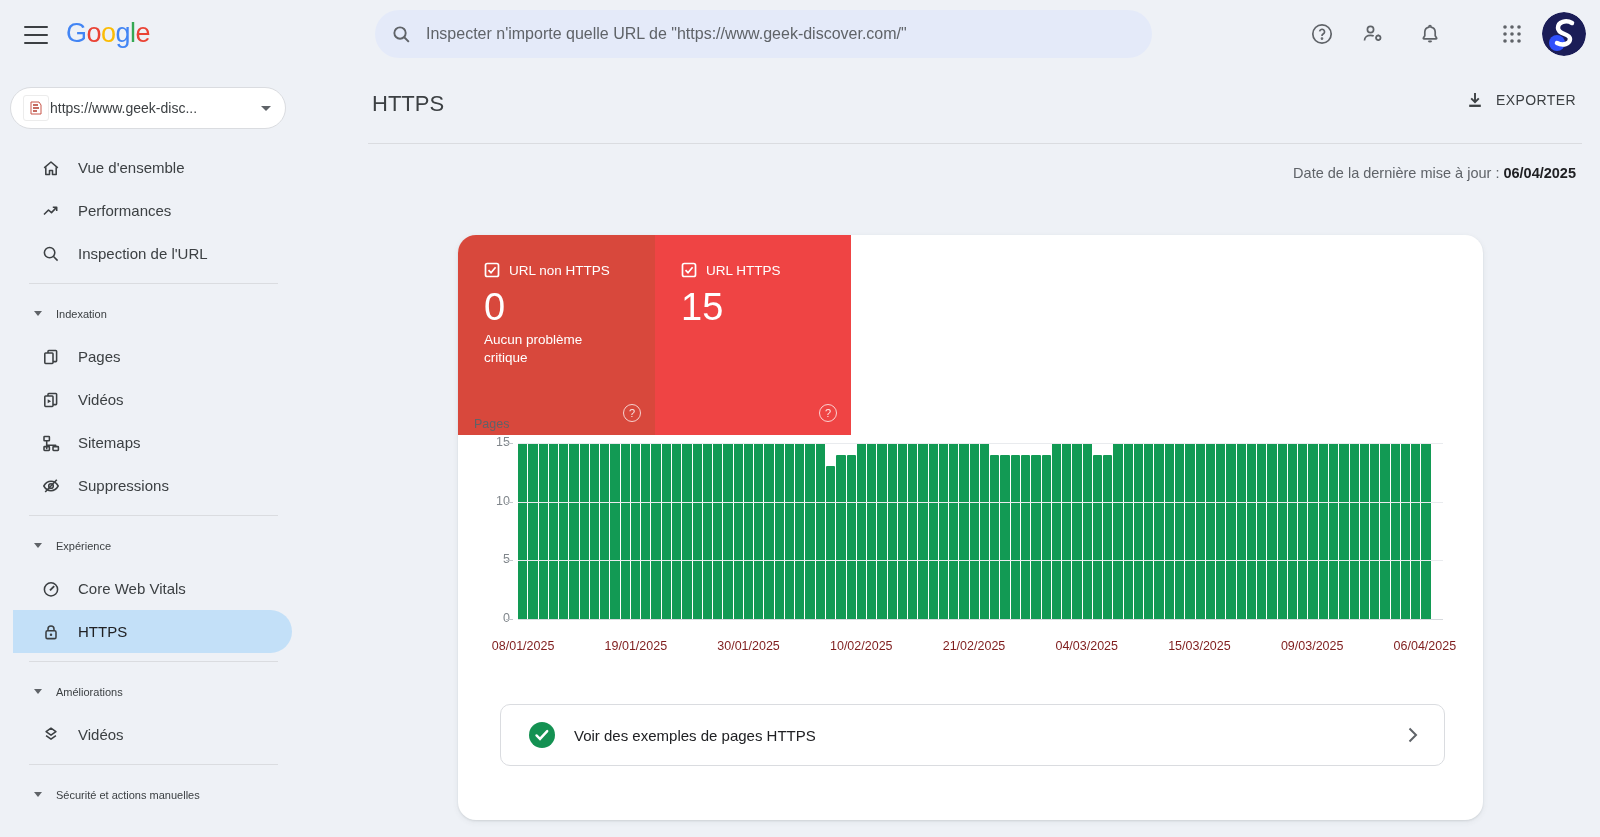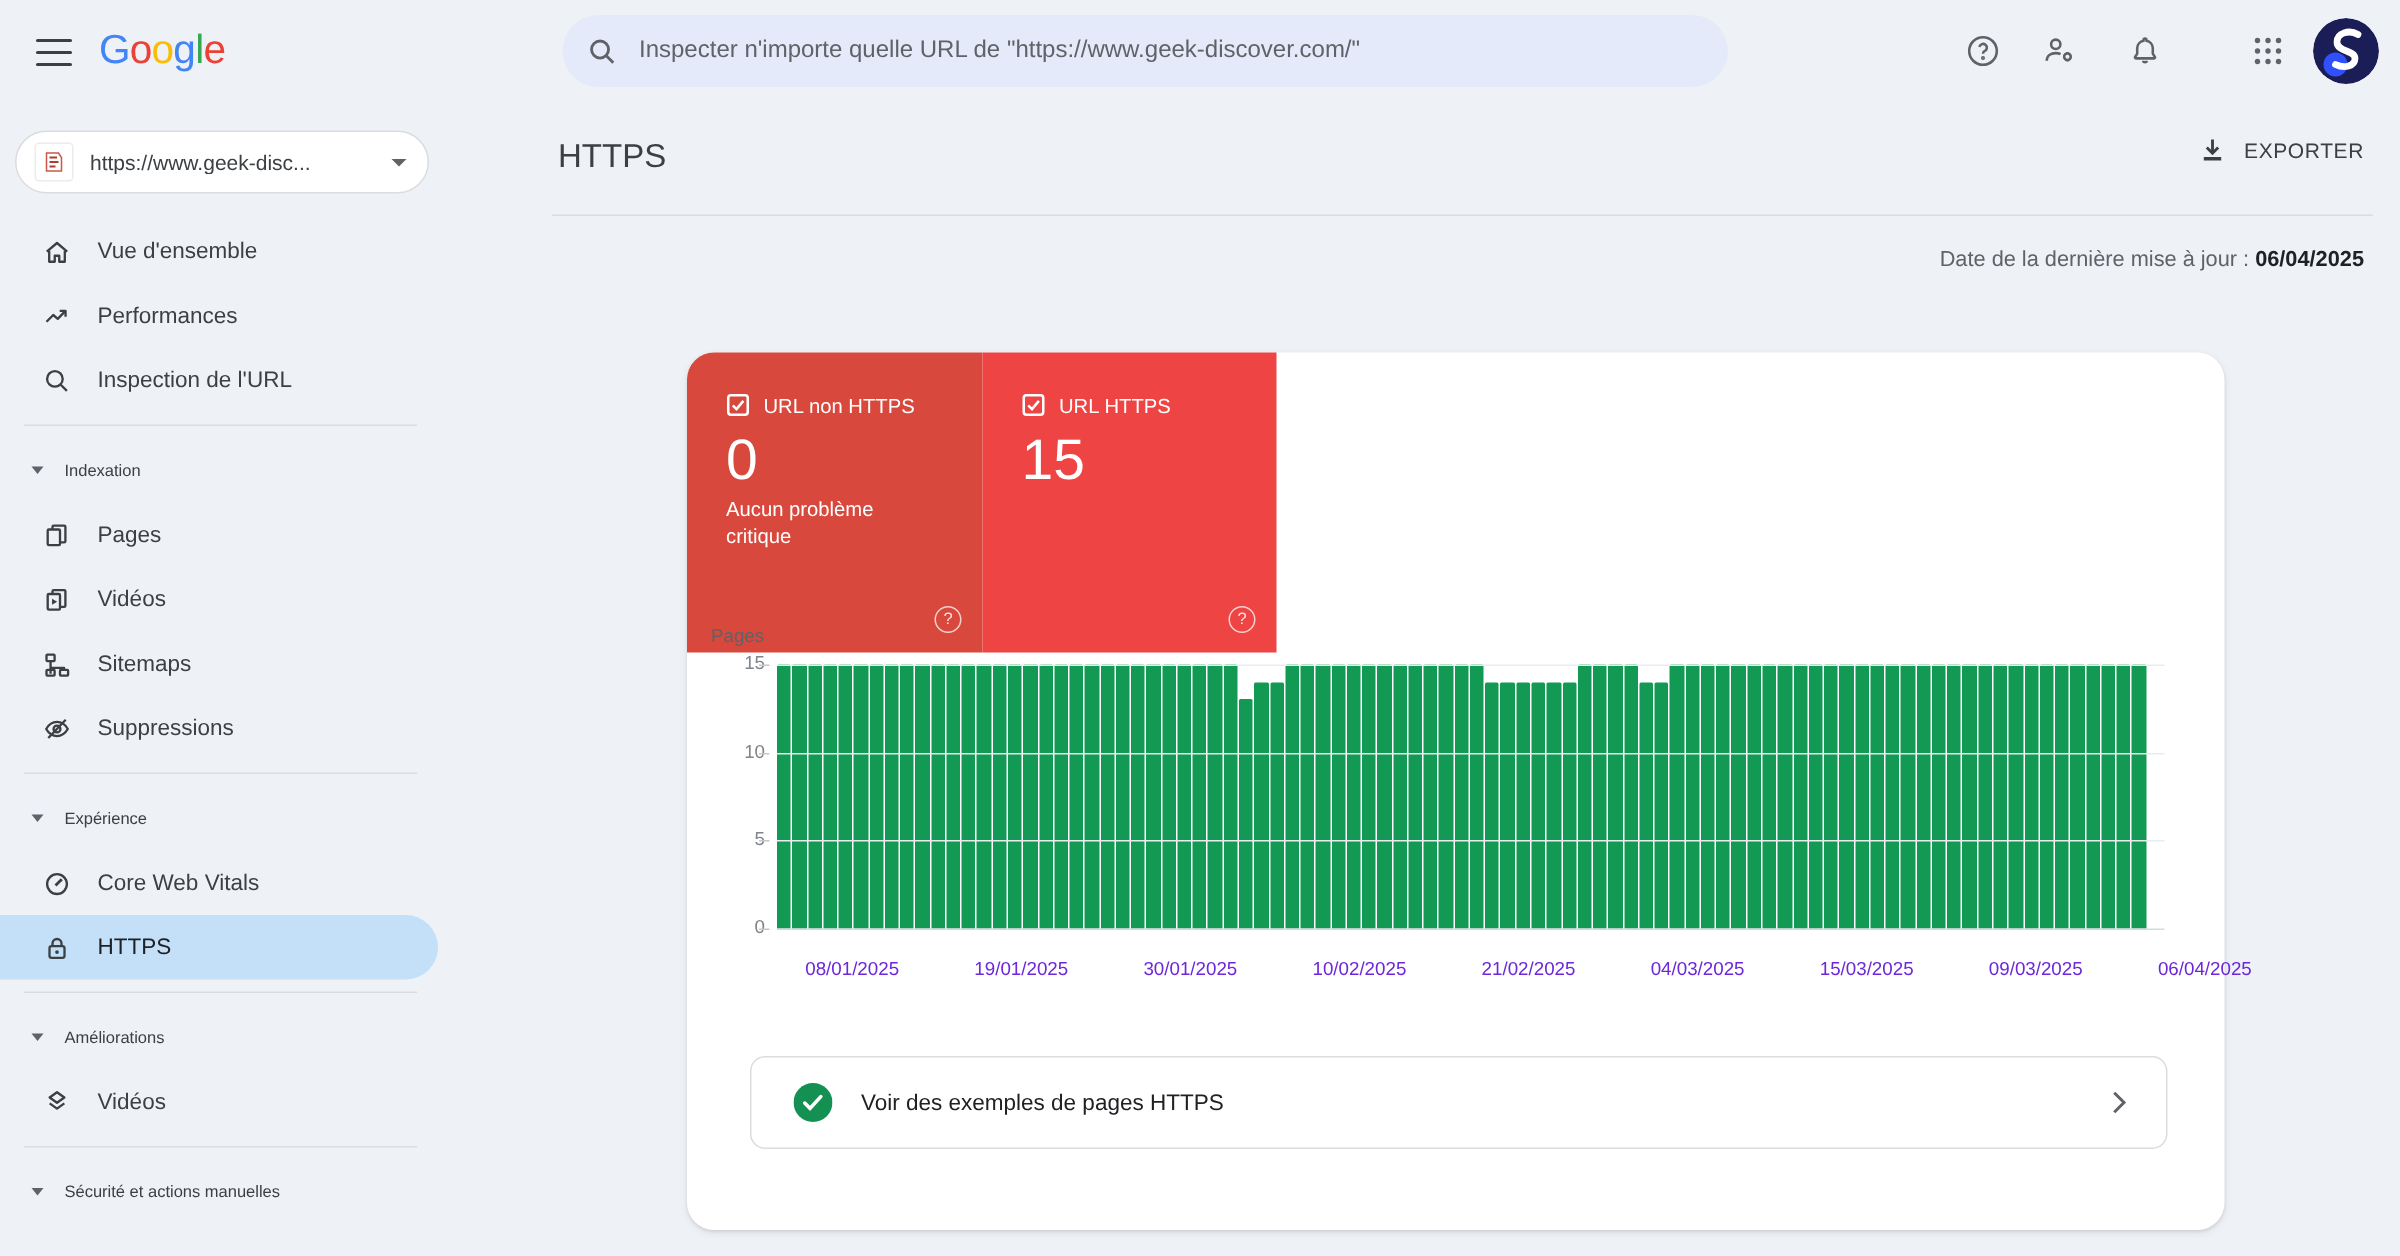--- a/index.html
+++ b/index.html
@@ -15,25 +15,25 @@
   .logo .suffix { color:#5f6368; margin-left:8px; font-weight:400; letter-spacing:0.2px; }
   .searchbar { position:absolute; left:375px; top:10px; width:777px; height:48px; background:#e4eaf9; border-radius:24px; display:flex; align-items:center; padding:0 16px; }
   .searchbar input { flex:1; border:none; outline:none; background:transparent; font-size:16px; color:#3c4043; margin-left:14px; font-family:inherit; }
   .searchbar input::placeholder { color:#5f6368; opacity:1; }
   .tb-icon { position:absolute; top:22px; width:24px; height:24px; cursor:pointer; color:#5f6368; }
   .avatar { position:absolute; left:1542px; top:12px; width:44px; height:44px; border-radius:50%; overflow:hidden; cursor:pointer; }
 
   
   .property { position:absolute; left:10px; top:87px; width:276px; height:42px; background:#fff; border:1px solid #dadce0; border-radius:21px; display:flex; align-items:center; padding:0 14px 0 12px; cursor:pointer; }
   .fav { width:26px; height:26px; border:1px solid #ececec; border-radius:3px; background:#fff; display:flex; align-items:center; justify-content:center; }
-  .property .ptext { margin-left:11px; font-size:14px; font-weight:500; color:#3c4043; white-space:nowrap; overflow:hidden; flex:1; }
+  .property .ptext { margin-left:1px; font-size:14px; font-weight:500; color:#3c4043; white-space:nowrap; overflow:hidden; flex:1; }
   .caret { width:0; height:0; border-left:5px solid transparent; border-right:5px solid transparent; border-top:5.5px solid #5f6368; margin-left:6px; }
 
   
-  .sidebar { position:absolute; left:0; top:146px; width:292px; }
+  .sidebar { position:absolute; left:0; top:146px; width:292px;padding-left:13px; }
   .s-item { height:43px; display:flex; align-items:center; padding-left:28px; cursor:pointer; font-size:15px; color:#3c4043; }
   .s-item .icn { width:20px; height:20px; flex:0 0 20px; color:#3c4043; }
   .s-item .lbl { margin-left:17px; }
   .s-item.selected { background:#c3e0f8; border-radius:0 24px 24px 0; color:#202124; font-weight:400; }
   .s-section { height:43px; display:flex; align-items:center; padding-left:21px; cursor:pointer; font-size:11px; color:#3c4043; }
   .s-section .tri { width:0; height:0; border-left:4.5px solid transparent; border-right:4.5px solid transparent; border-top:5px solid #5f6368; margin-right:14px; }
   .s-div { height:1px; background:#dadce0; margin:8px 14px 8px 16px; }
 
   
   .page-title { position:absolute; left:372px; top:91px; font-size:22px; color:#3c4043; font-weight:400; }
@@ -55,21 +55,21 @@
 
   
   .chart-ylabel-title { position:absolute; left:16px; top:182px; font-size:12.5px; color:#5f6368; }
   .plot { position:absolute; left:60px; top:208px; width:925px; height:176px; }
   .gridline { position:absolute; left:0; width:100%; height:1px; background:#e9ebee; }
   .baseline { position:absolute; left:0; bottom:-1px; width:100%; height:1px; background:#d6d9dd; }
   .ytick { position:absolute; width:7px; height:1px; background:#c3c7cc; }
   .ylab { position:absolute; width:44px; text-align:right; font-size:12.5px; color:#80868b; }
   .bars { position:absolute; left:0; bottom:0; width:912px; height:176px; display:flex; align-items:flex-end; gap:1px; }
   .bar { flex:1; background:#129a54; border-radius:1px 1px 0 0; }
-  .xlab { position:absolute; top:404px; transform:translateX(-50%); font-size:12.5px; color:#6d28d9; white-space:nowrap;margin-left:45px; }
+  .xlab { position:absolute; top:404px; transform:translateX(-50%); font-size:12.5px; color:#7f1d1d; white-space:nowrap; }
 
   
   .examples { position:absolute; left:42px; top:469px; width:945px; height:62px; border:1px solid #dadce0; border-radius:10px; display:flex; align-items:center; cursor:pointer; background:#fff; }
   .examples .chk { margin-left:28px; width:26px; height:26px; flex:0 0 26px; }
   .examples .elbl { margin-left:19px; font-size:15px; color:#202124; }
   .examples .chev { margin-left:auto; margin-right:26px; color:#5f6368; }
 </style>
 </head>
 <body>
 

